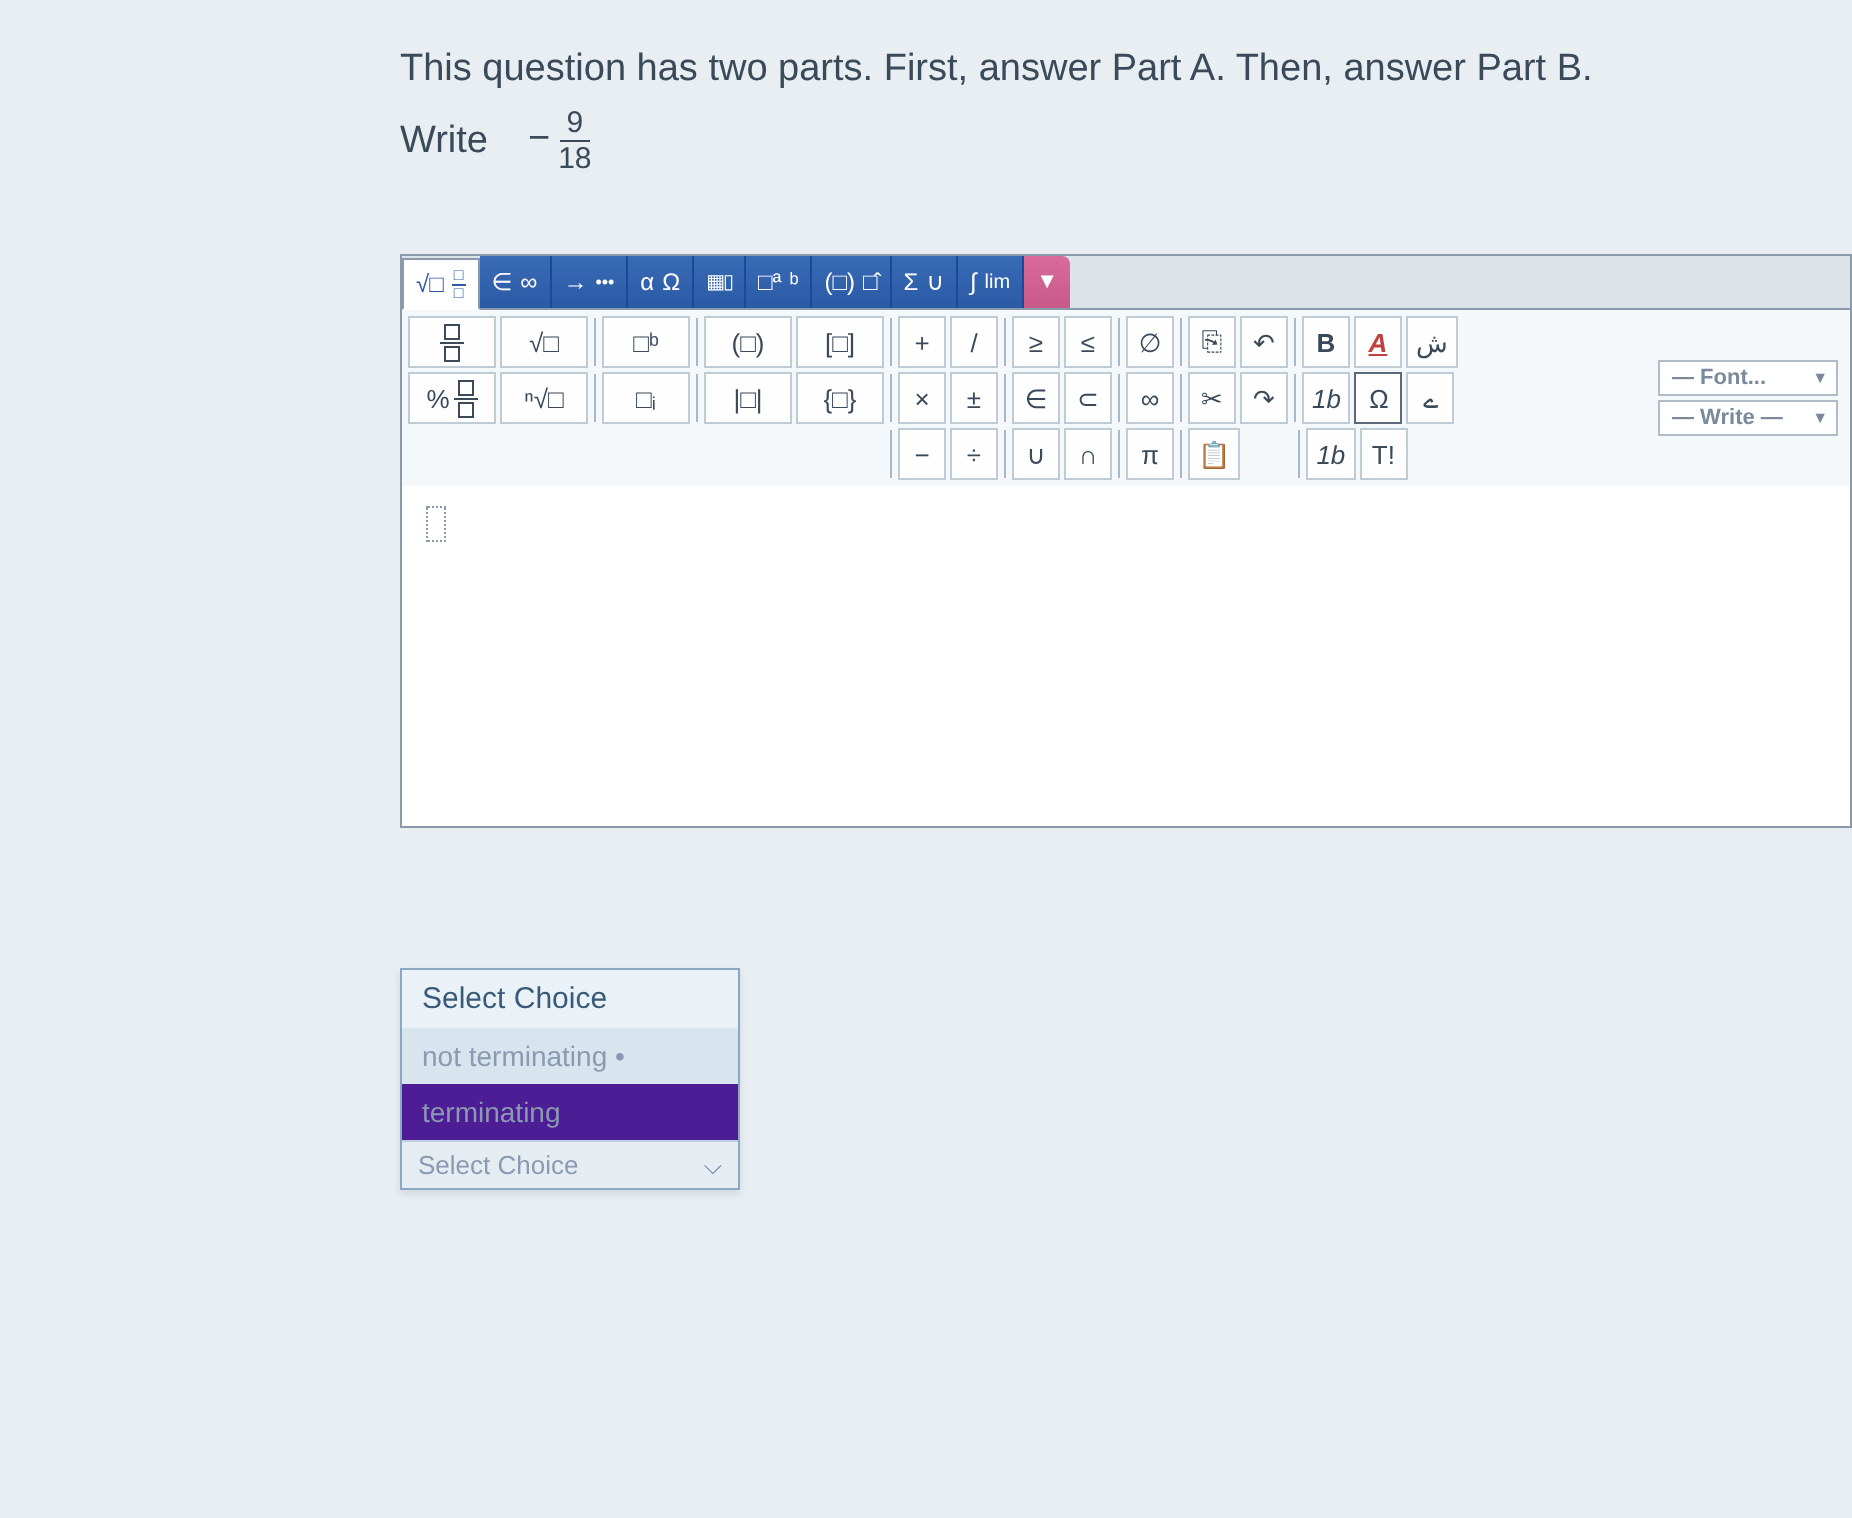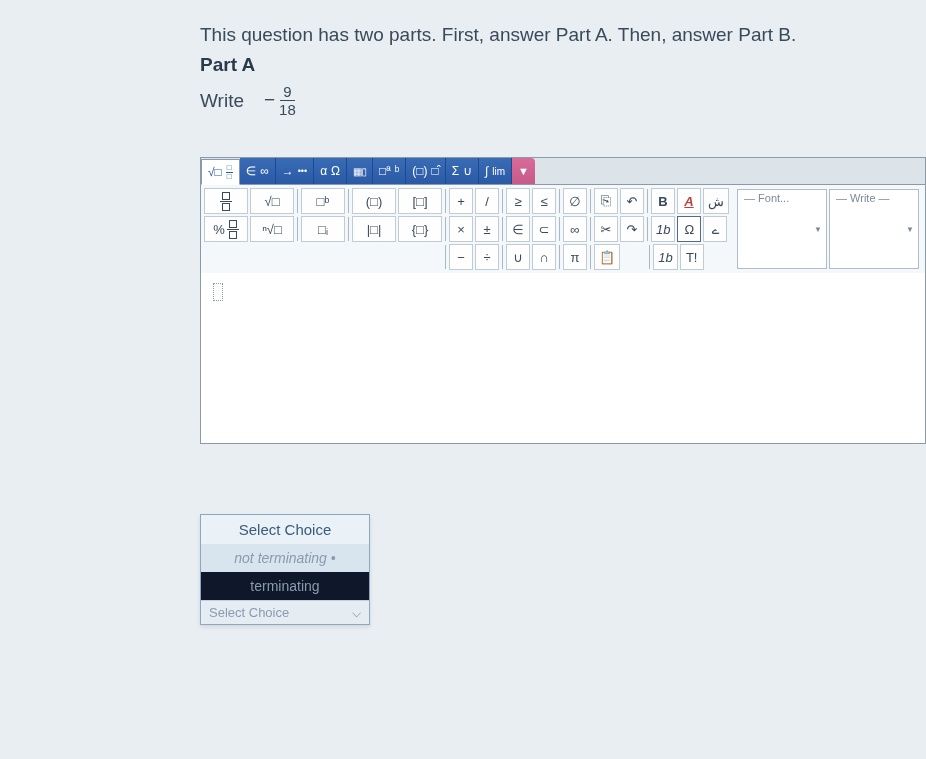--- a/index.html
+++ b/index.html
@@ -56,64 +56,62 @@
     font-size: 13px; color: #3a4a5a;
     cursor: pointer;
     margin: 1px;
     min-width: 30px;
     padding: 0 4px;
   }
   .tb-cell.wide { min-width: 44px; }
   .tb-cell.narrow { min-width: 24px; }
   .tb-sep { width: 1px; background: #a8b8c5; margin: 2px 2px; }
 
-  .tb-right { display:flex; flex-direction:row; gap:2px; padding:2px 4px; justify-content:flex-end;}
+  .tb-right { display:flex; flex-direction:column; gap:2px; padding:2px 4px; justify-content:center;font-weight:bold;}
   .combo { 
     border:1px solid #b0bcc8; background:#fff; font-size:11px; color:#7a8a9a;
     padding: 2px 18px 2px 6px; position:relative; width: 90px;
   }
   .combo::after{
     content:"▼"; position:absolute; right:4px; top:50%; transform:translateY(-50%);
     font-size:8px; color:#7a8a9a;
   }
 
   .input-area { min-height: 170px; padding: 10px 12px; font-size: 16px; color: #5a6a7a; }
   .cursor-box { display:inline-block; width:10px; height:18px; border:1px dotted #8a9aaa; }
 
   .partb-area { margin-top: 70px; }
   .sentence { font-size: 17px; color: #3a5a6a; display:flex; align-items:flex-start; }
   .dropdown {
     display: inline-flex; flex-direction: column;
-    border: 1px solid #8aa8c5; background: #0f172a;
+    border: 1px solid #8aa8c5; background: #4c1d95;
     min-width: 170px; margin-right: 6px;
     box-shadow: 0 2px 4px rgba(0,0,0,0.1);
-    text-align: center;
   }
   .dropdown .header { padding: 6px 10px; font-size: 15px; color: #3a5a7a; background:#eaf2f8;}
   .dropdown .option { padding: 6px 10px; font-size: 14px; color: #8a9ab0; cursor:pointer;}
-  .dropdown .option.sel { background:#d8e4ee;font-style:italic;}
+  .dropdown .option.sel { background:#d8e4ee;}
   .dropdown .footer { 
     padding: 4px 8px; font-size: 13px; color: #8a9ab0; 
     border-top:1px solid #c0d0dd; background:#e5edf3;
     display:flex; justify-content:space-between; align-items:center;
   }
   .dropdown .footer::after { content:"⌵"; font-size:12px; color:#6a8aaa;}
   .sentence-rest { padding-top: 6px; font-size:17px; color:#4a6070;}
   
   
   .frac-glyph { display: inline-flex; flex-direction: column; align-items: center; line-height: 1; }
   .frac-glyph .fg-box { width: 8px; height: 8px; border: 1px solid currentColor; }
   .frac-glyph .fg-line { width: 12px; height: 1px; background: currentColor; margin: 1px 0; }
 </style>
 </head>
 <body>
 
 <div class="question-area">
   <div class="instruction">This question has two parts. First, answer Part A. Then, answer Part B.</div>
-  <div class="part-label">Part A</div>
   <div class="prompt-line">
     <span>Write</span>
     <span class="neg-frac">
       <span class="sign">−</span>
       <span class="fraction">
         <span class="num">9</span>
         <span class="den">18</span>
       </span>
     </span>
   </div>

